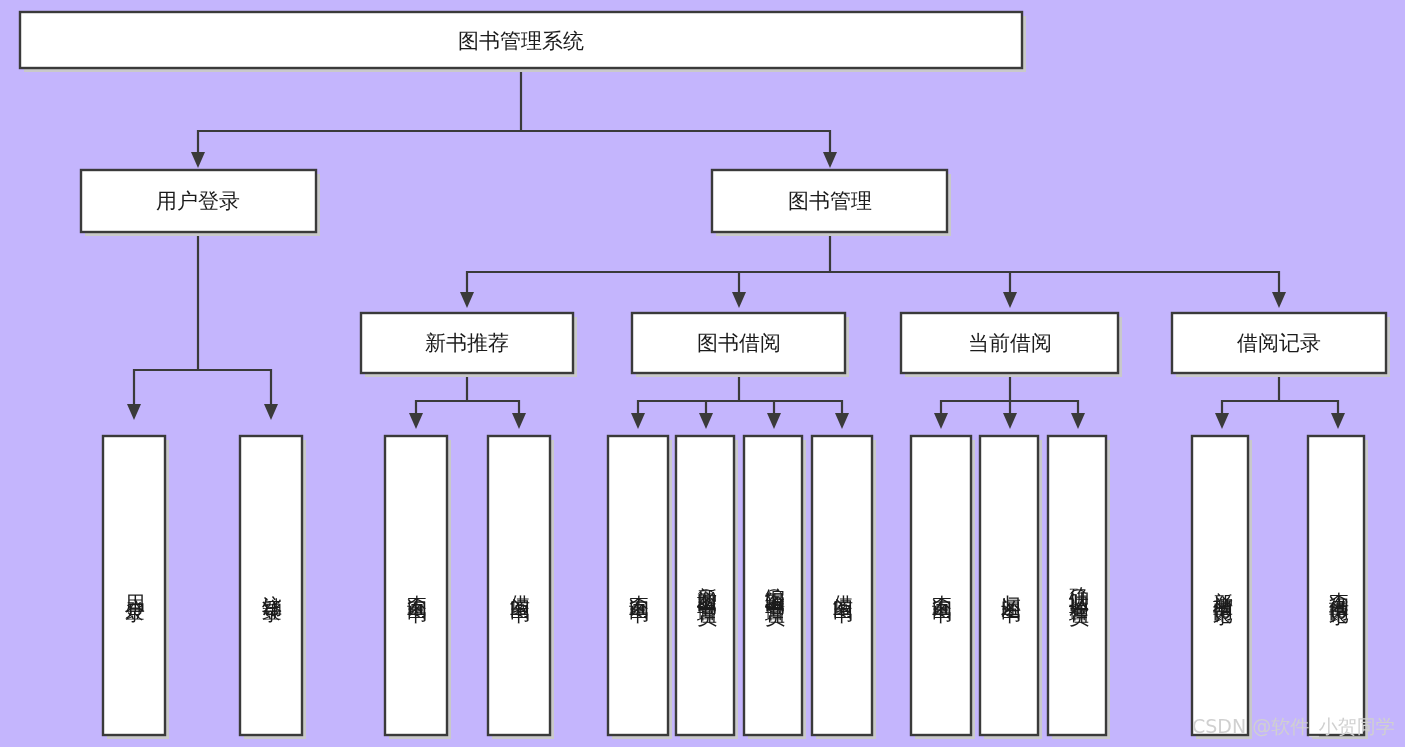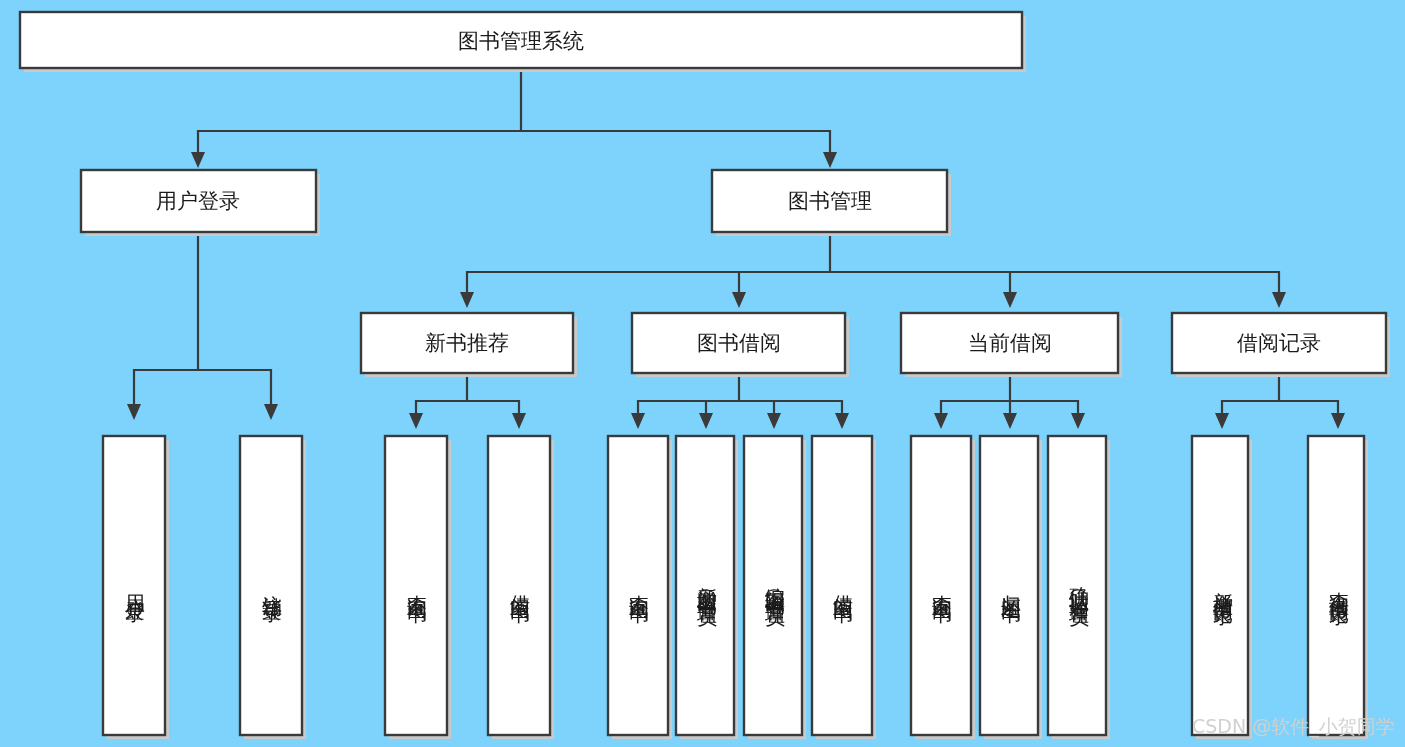--- a/index.html
+++ b/index.html
@@ -11,21 +11,21 @@
   body {
     width: 1405px;
     height: 747px;
     font-family: "DejaVu Sans", "Liberation Sans", sans-serif;
     overflow: hidden;
   }
   #diagram-root {
     position: relative;
     width: 1405px;
     height: 747px;
-    background: #7dd3fc;
+    background: #c4b5fd;
   }
   svg.diagram-canvas {
     position: absolute;
     top: 0;
     left: 0;
     width: 1405px;
     height: 747px;
     display: block;
   }
   .node-box {

